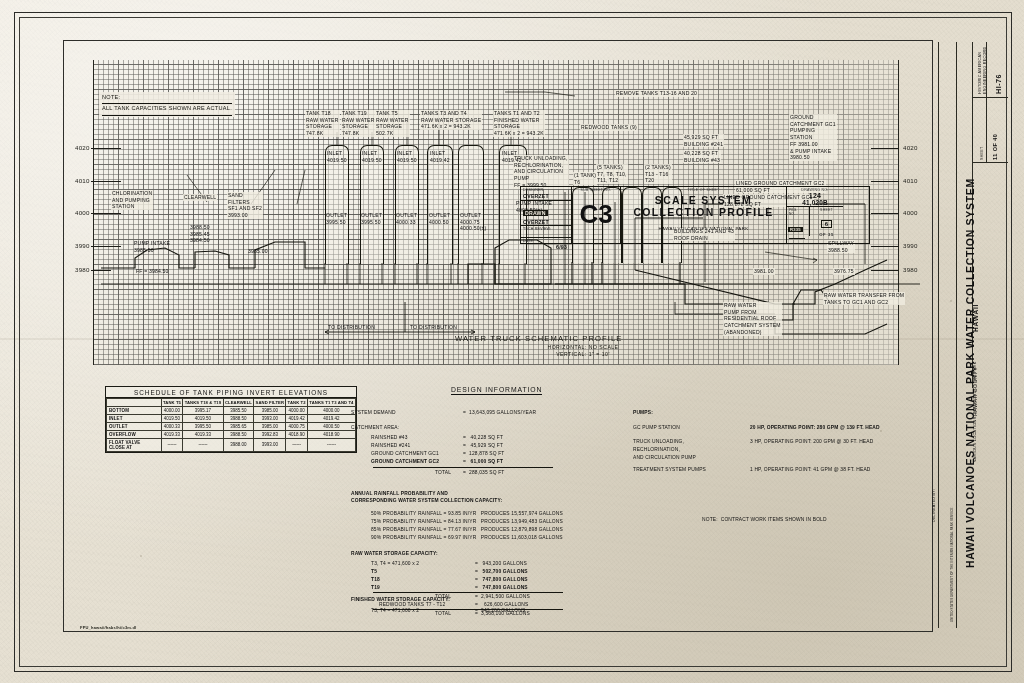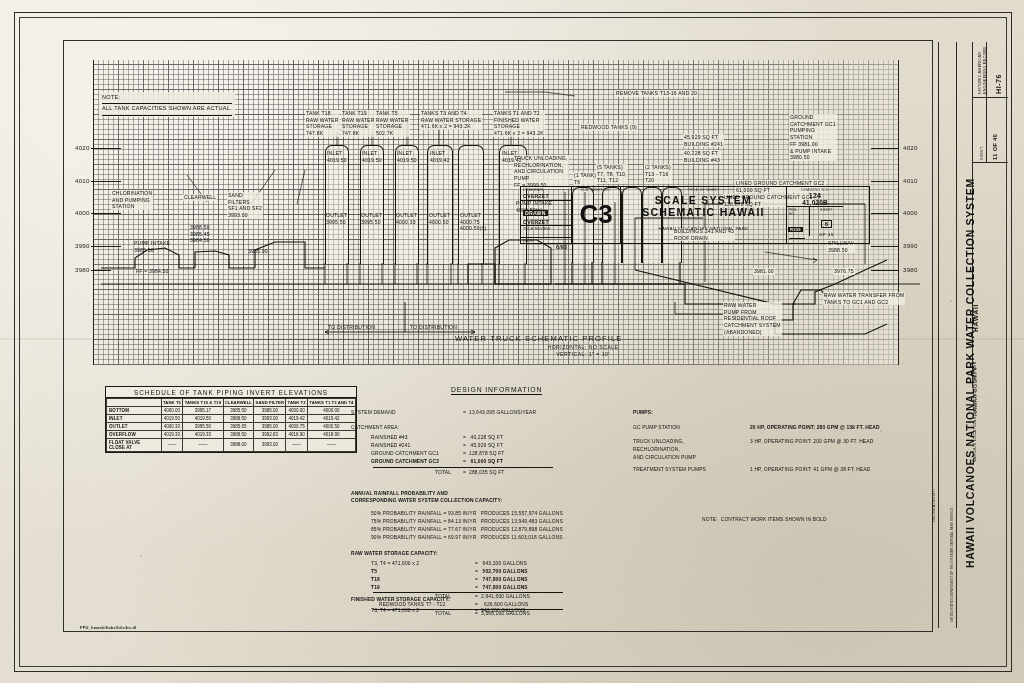--- a/index.html
+++ b/index.html
@@ -498,21 +498,21 @@
   </div>
 
   <div class="tb-cell" style="width:48px">
     <div class="tb-top">SUB SHEET NO.</div>
     <div class="c3" style="line-height:44px">C3</div>
   </div>
 
   <div class="tb-cell" style="width:165px">
     <div class="tb-top">TITLE OF SHEET</div>
     <div class="tb-title1" style="margin-top:2px">SCALE SYSTEM</div>
-    <div class="tb-title2">SCHEMATIC HAWAII</div>
+    <div class="tb-title2">COLLECTION PROFILE</div>
     <div class="tb-sub" style="margin-top:8px">HAWAII VOLCANOES NATIONAL PARK</div>
   </div>
 
   <div class="tb-cell" style="width:56px;border-right:none">
     <div class="tb-top">DRAWING NO.</div>
     <div class="tb-val" style="text-align:center;font-size:7px">124</div>
     <div class="tb-val" style="text-align:center;font-size:6.4px;border-bottom:1px solid #15150f">41,020B</div>
     <div style="display:flex;height:29px">
       <div style="width:22px;border-right:1px solid #15150f">
         <div class="tb-lab" style="font-size:3.2px;white-space:pre">PKG.

